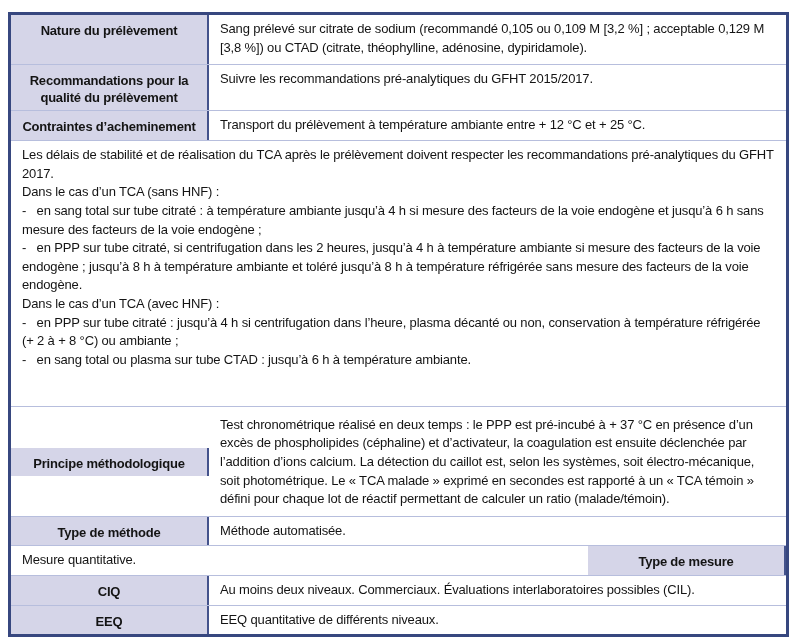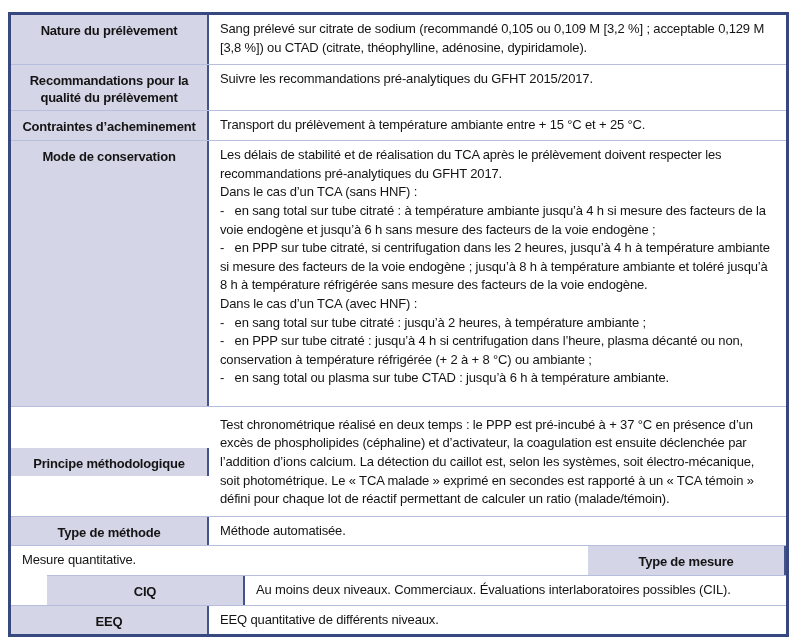--- a/index.html
+++ b/index.html
@@ -58,21 +58,21 @@
   }
   .para{margin:0;}
   
   .row:nth-child(1){min-height:49px;}
   .row:nth-child(2){min-height:44px;}
   .row:nth-child(3){min-height:29px;}
   .row:nth-child(4){min-height:265px;}
   .row:nth-child(5){min-height:109px;align-items:center;}
   .row:nth-child(6){min-height:28px;}
   .row:nth-child(7){min-height:28px;}
-  .row:nth-child(8){min-height:29px;margin-left:36px;}
+  .row:nth-child(8){min-height:29px;}
   .row:nth-child(9){min-height:28px;}
 </style>
 </head>
 <body style="color: rgb(20, 20, 20);">
 
 <div class="page">
   <div class="table" id="tca-table">
       <div class="row">
         <div class="cell label-cell">Nature du prélèvement</div>
         <div class="cell value-cell">
@@ -81,32 +81,30 @@
       </div>
       <div class="row">
         <div class="cell label-cell">Recommandations pour la qualité du prélèvement</div>
         <div class="cell value-cell">
           <div class="para">Suivre les recommandations pré-analytiques du GFHT 2015/2017.</div>
         </div>
       </div>
       <div class="row">
         <div class="cell label-cell">Contraintes d’acheminement</div>
         <div class="cell value-cell">
-          <div class="para">Transport du prélèvement à température ambiante entre + 15 °C et + 25 °C.</div>
+          <div class="para">Transport du prélèvement à température ambiante entre + 12 °C et + 25 °C.</div>
         </div>
       </div>
       <div class="row">
-        <div class="cell label-cell">Mode de conservation</div>
         <div class="cell value-cell">
           <div class="para">Les délais de stabilité et de réalisation du TCA après le prélèvement doivent respecter les recommandations pré-analytiques du GFHT 2017.</div>
           <div class="para">Dans le cas d’un TCA (sans HNF) :</div>
           <div class="para">-&nbsp;&nbsp;&nbsp;en sang total sur tube citraté : à température ambiante jusqu’à 4 h si mesure des facteurs de la voie endogène et jusqu’à 6 h sans mesure des facteurs de la voie endogène ;</div>
           <div class="para">-&nbsp;&nbsp;&nbsp;en PPP sur tube citraté, si centrifugation dans les 2 heures, jusqu’à 4 h à température ambiante si mesure des facteurs de la voie endogène ; jusqu’à 8 h à température ambiante et toléré jusqu’à 8 h à température réfrigérée sans mesure des facteurs de la voie endogène.</div>
           <div class="para">Dans le cas d’un TCA (avec HNF) :</div>
-          <div class="para">-&nbsp;&nbsp;&nbsp;en sang total sur tube citraté : jusqu’à 2 heures, à température ambiante ;</div>
           <div class="para">-&nbsp;&nbsp;&nbsp;en PPP sur tube citraté : jusqu’à 4 h si centrifugation dans l’heure, plasma décanté ou non, conservation à température réfrigérée (+ 2 à + 8 °C) ou ambiante ;</div>
           <div class="para">-&nbsp;&nbsp;&nbsp;en sang total ou plasma sur tube CTAD : jusqu’à 6 h à température ambiante.</div>
         </div>
       </div>
       <div class="row">
         <div class="cell label-cell">Principe méthodologique</div>
         <div class="cell value-cell">
           <div class="para">Test chronométrique réalisé en deux temps : le PPP est pré-incubé à + 37 °C en présence d’un excès de phospholipides (céphaline) et d’activateur, la coagulation est ensuite déclenchée par l’addition d’ions calcium. La détection du caillot est, selon les systèmes, soit électro-mécanique, soit photométrique. Le « TCA malade » exprimé en secondes est rapporté à un « TCA témoin » défini pour chaque lot de réactif permettant de calculer un ratio (malade/témoin).</div>
         </div>
       </div>

